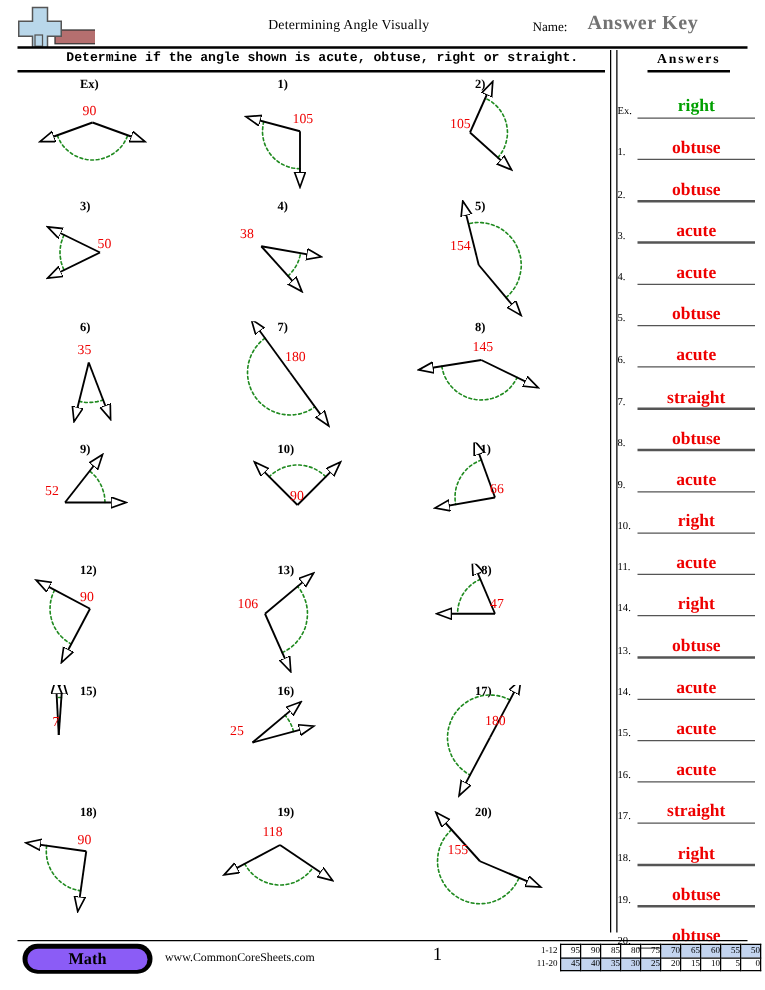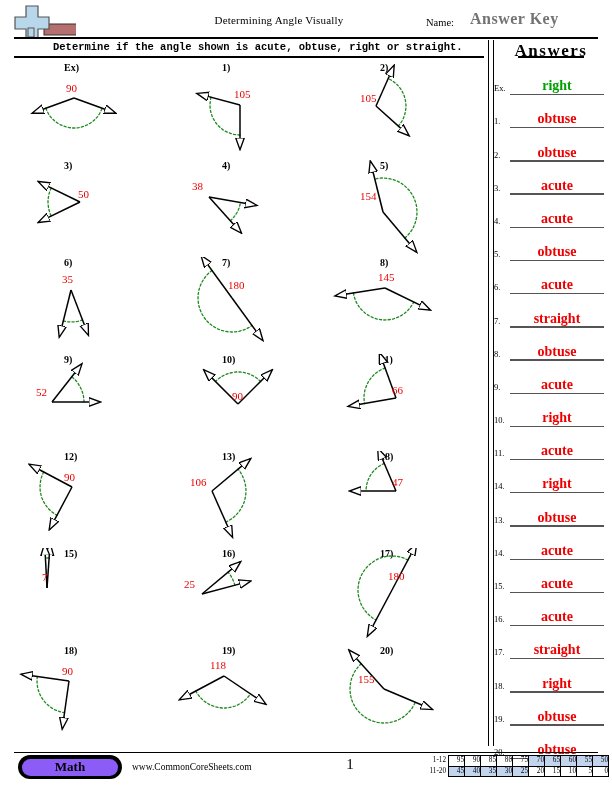--- a/index.html
+++ b/index.html
@@ -48,21 +48,21 @@
 
   
   .divider{
     position:absolute;left:488px;top:40px;width:4px;height:706px;
     border-left:1px solid #000;border-right:1px solid #000;
   }
 
   
   .ans-header{
     position:absolute;left:496px;top:41px;width:110px;
-    text-align:center;font-size:17px;font-weight:bold;
+    text-align:center;font-size:11px;font-weight:bold;
     letter-spacing:1.5px;font-family:"Liberation Serif",serif;
   }
   .ans-header-rule{
     position:absolute;left:518px;top:56px;width:66px;height:1.5px;background:#000;
   }
   .ans-list{position:absolute;left:492px;top:62px;width:116px;}
   .ans-row{
     position:relative;height:33.2px;
   }
   .ans-num{

